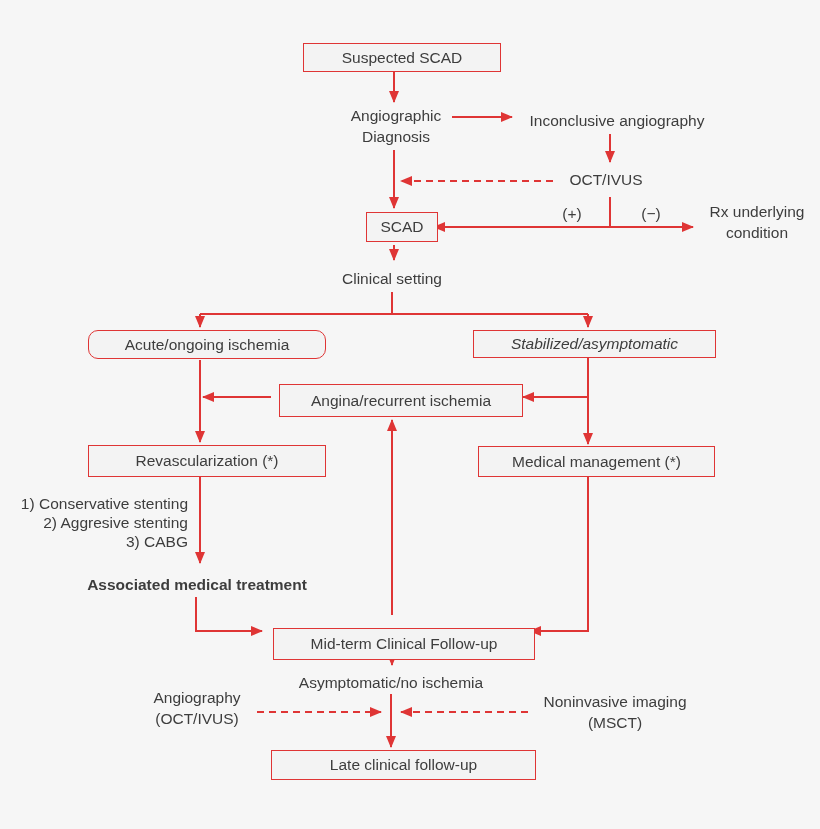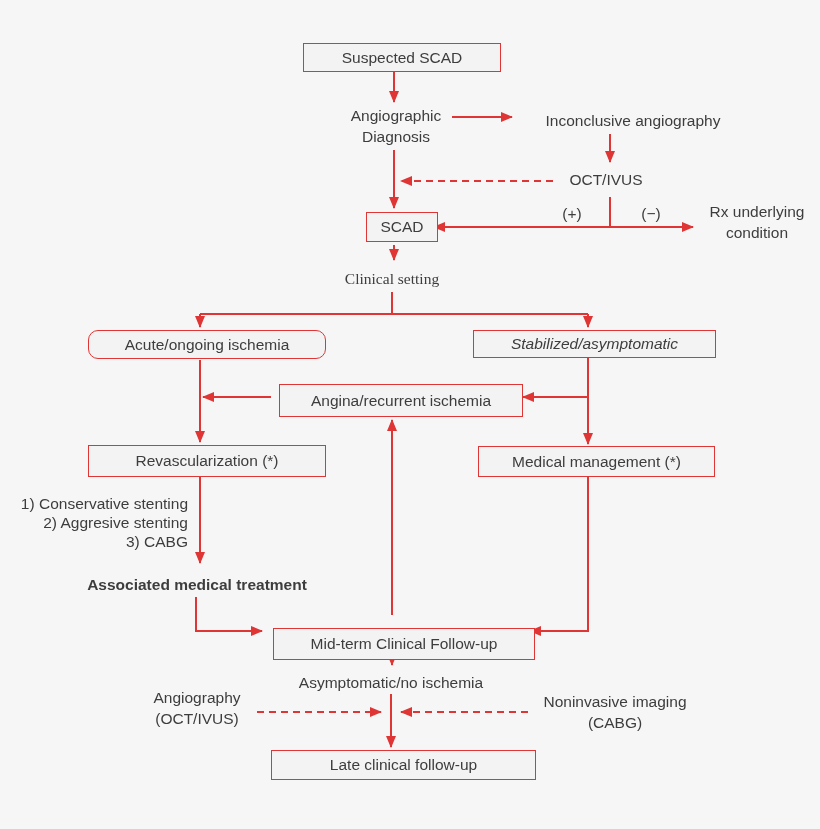--- a/index.html
+++ b/index.html
@@ -116,48 +116,48 @@
 
   <div class="node" style="left:265px;top:628px;width:262px;height:32px;">Mid-term Clinical  Follow-up</div>
 
   <div class="node" style="left:263px;top:750px;width:265px;height:30px;">Late clinical follow-up</div>
 
   <div class="lbl" style="left:396px;top:105px;">
     <div>Angiographic</div>
     <div>Diagnosis</div>
   </div>
 
-  <div class="lbl" style="left:617px;top:110px;margin-left:16px;">Inconclusive angiography</div>
+  <div class="lbl" style="left:617px;top:110px;">Inconclusive angiography</div>
 
   <div class="lbl" style="left:606px;top:169px;">OCT/IVUS</div>
 
   <div class="lbl" style="left:572px;top:203px;">(+)</div>
 
   <div class="lbl" style="left:651px;top:203px;">(−)</div>
 
   <div class="lbl" style="left:757px;top:201px;">
     <div>Rx underlying</div>
     <div>condition</div>
   </div>
 
-  <div class="lbl" style="left:392px;top:268px;font-family:Liberation Serif, serif;">Clinical setting</div>
+  <div class="lbl" style="left:392px;top:268px;">Clinical setting</div>
 
   <div class="lbl-right" style="right:632px;top:494px;margin-left:43px;">
     <div>1) Conservative stenting</div>
     <div>2)  Aggresive stenting</div>
     <div>3) CABG</div>
   </div>
 
   <div class="lbl" style="left:197px;top:574px;font-weight:bold;">Associated medical treatment</div>
 
   <div class="lbl" style="left:391px;top:672px;">Asymptomatic/no ischemia</div>
 
   <div class="lbl" style="left:197px;top:687px;">
     <div>Angiography</div>
     <div>(OCT/IVUS)</div>
   </div>
 
   <div class="lbl" style="left:615px;top:691px;">
     <div>Noninvasive imaging</div>
-    <div>(CABG)</div>
+    <div>(MSCT)</div>
   </div>
 
 </div>
 
 </body></html>

